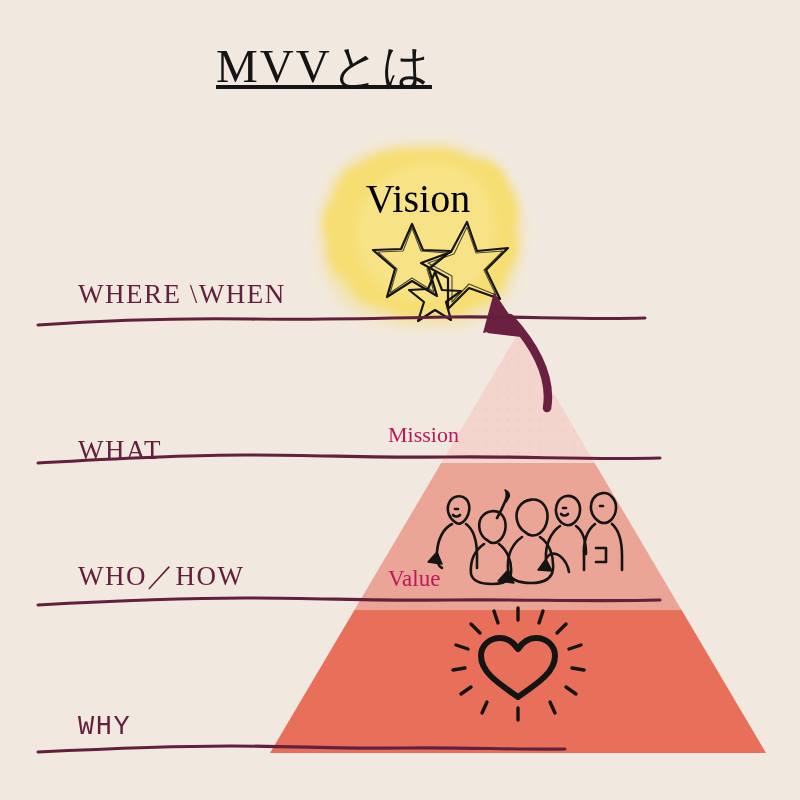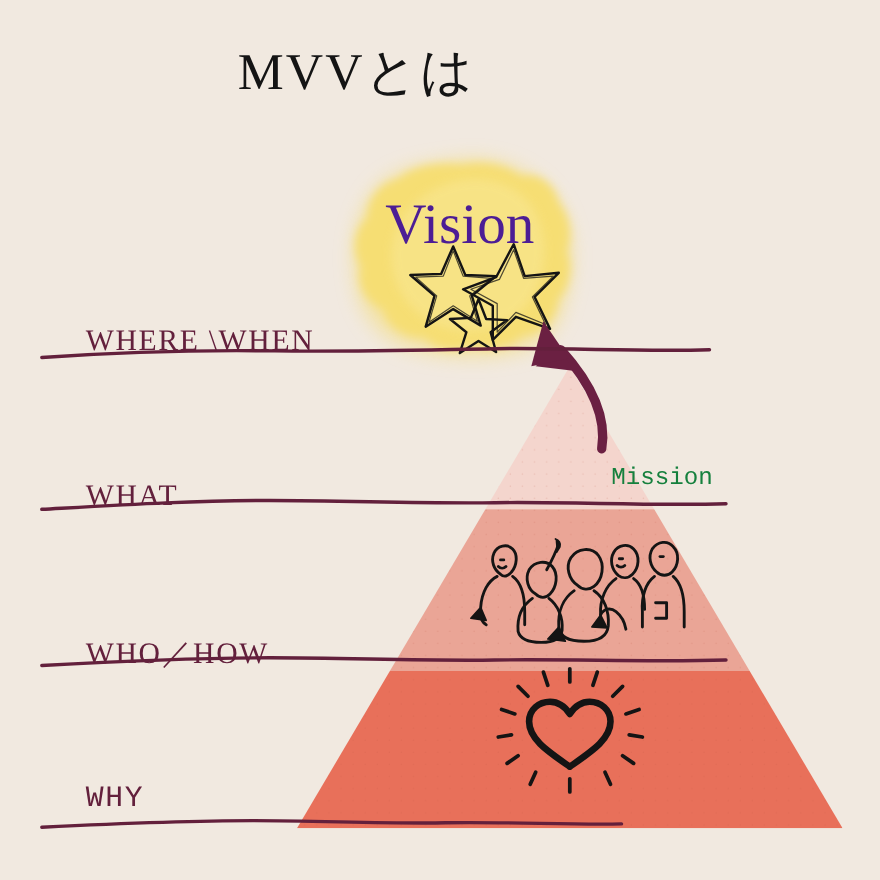--- a/index.html
+++ b/index.html
@@ -32,53 +32,54 @@
     left: 0;
     top: 38px;
     width: 648px;
     text-align: center;
     font-size: 47px;
     line-height: 1.2;
     letter-spacing: 2px;
     color: #141414;
     font-family: "Liberation Serif", "DejaVu Serif", serif;
     white-space: pre;
+    text-decoration: underline;
   }
   
   .stage-label {
     position: absolute;
     color: #63203c;
     font-size: 27px;
     letter-spacing: 1.5px;
     white-space: pre;
     font-family: "Liberation Serif", "DejaVu Serif", serif;
   }
-  #stage-label-0 { left: 78px; top: 294px; text-align: right; }
+  #stage-label-0 { left: 78px; top: 279px; text-align: right; }
   #stage-label-1 { left: 78px; top: 414px; margin-top: 21px; }
-  #stage-label-2 { left: 78px; top: 576px; }
+  #stage-label-2 { left: 78px; top: 558px; }
   #stage-label-3 { left: 78px; top: 712px; font-family: Liberation Mono, monospace; }
   #vision-text {
     position: absolute;
     left: 318px;
     top: 175px;
     width: 200px;
     text-align: center;
-    font-size: 52px;
-    color: #4c1d95;
+    font-size: 40px;
+    color: #000000;
     font-family: "Liberation Serif", "DejaVu Serif", serif;
     white-space: pre;
   }
   
   .tier-label {
     position: absolute;
     width: 260px;
-    text-align: right;
-    color: #15803d;
-    white-space: pre;
-    font-family: Liberation Mono, monospace;
+    text-align: left;
+    color: #be185d;
+    white-space: pre;
+    font-family: Liberation Serif, serif;
   }
   #tier-label-0 { left: 388px; top: 422px; font-size: 22px; }
   #tier-label-1 { left: 388px; top: 566px; font-size: 23px; }
   #tier-label-2 { left: 388px; top: 718px; font-size: 22px; }
 </style>
 </head>
 <body>
 
 <div id="canvas">
 
@@ -220,14 +221,15 @@
   <div id="title">MVVとは</div>
 
   <div id="vision-text">Vision</div>
 
   <div class="stage-label" id="stage-label-0">WHERE \WHEN</div>
   <div class="stage-label" id="stage-label-1">WHAT</div>
   <div class="stage-label" id="stage-label-2">WHO／HOW</div>
   <div class="stage-label" id="stage-label-3">WHY</div>
 
   <div class="tier-label" id="tier-label-0">Mission</div>
+  <div class="tier-label" id="tier-label-1">Value</div>
 
 </div>
 
 </body></html>

